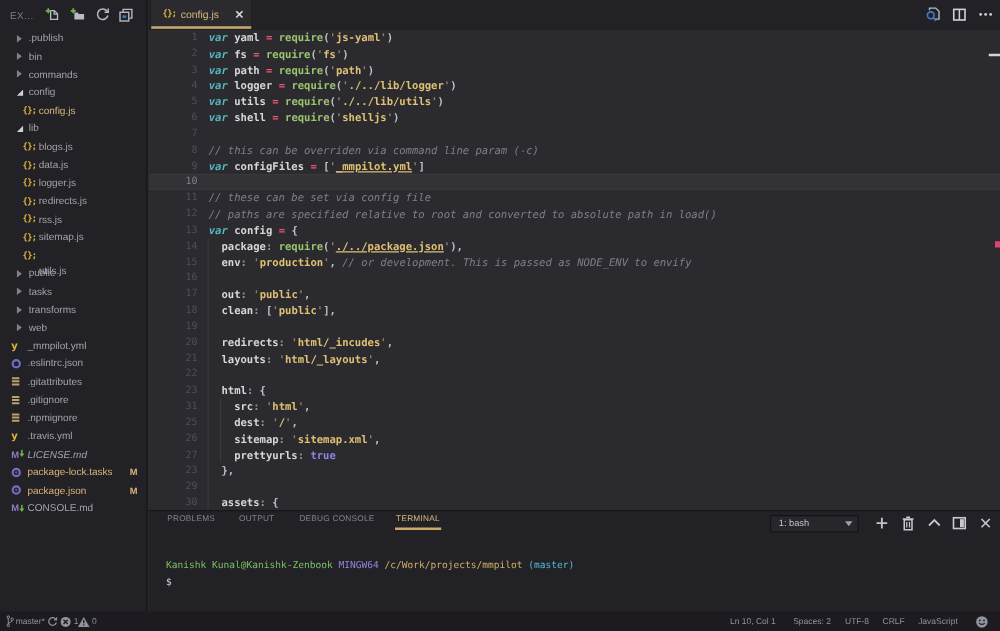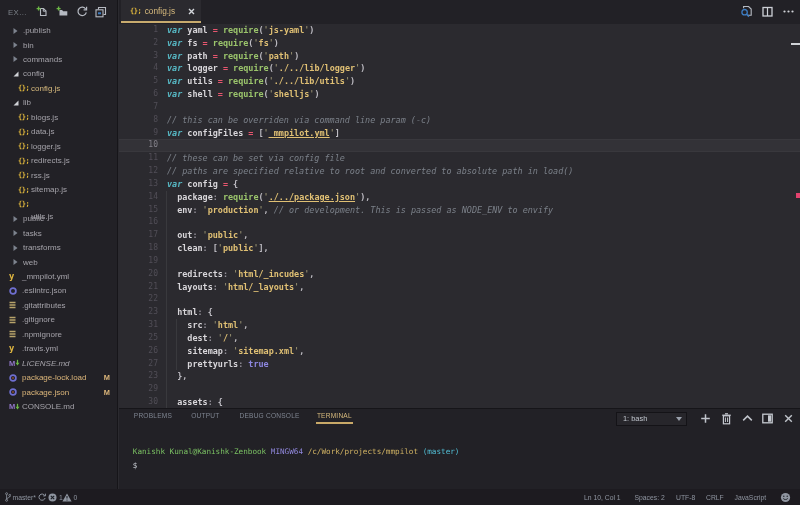--- a/index.html
+++ b/index.html
@@ -287,21 +287,21 @@
           </span>
           <span class="lbl" style="left:22px;font-style:italic;">LICENSE.md</span>
         </div>
         <div class="row">
           <span class="ficon" style="left:9px">
             <svg width="8" height="8" viewBox="0 0 8 8">
               <circle cx="4" cy="4" r="2.9" fill="none" stroke="#6f6fd0" stroke-width="1.7"></circle>
               <circle cx="4" cy="4" r="1" fill="#8a4a2c"></circle>
             </svg>
           </span>
-          <span class="lbl" style="left:22px;color:#dcb67a;">package-lock.load</span>
+          <span class="lbl" style="left:22px;color:#dcb67a;">package-lock.tasks</span>
           <span class="badge">M</span>
         </div>
         <div class="row">
           <span class="ficon" style="left:9px">
             <svg width="8" height="8" viewBox="0 0 8 8">
               <circle cx="4" cy="4" r="2.9" fill="none" stroke="#6f6fd0" stroke-width="1.7"></circle>
               <circle cx="4" cy="4" r="1" fill="#8a4a2c"></circle>
             </svg>
           </span>
           <span class="lbl" style="left:22px;color:#dcb67a;">package.json</span>

